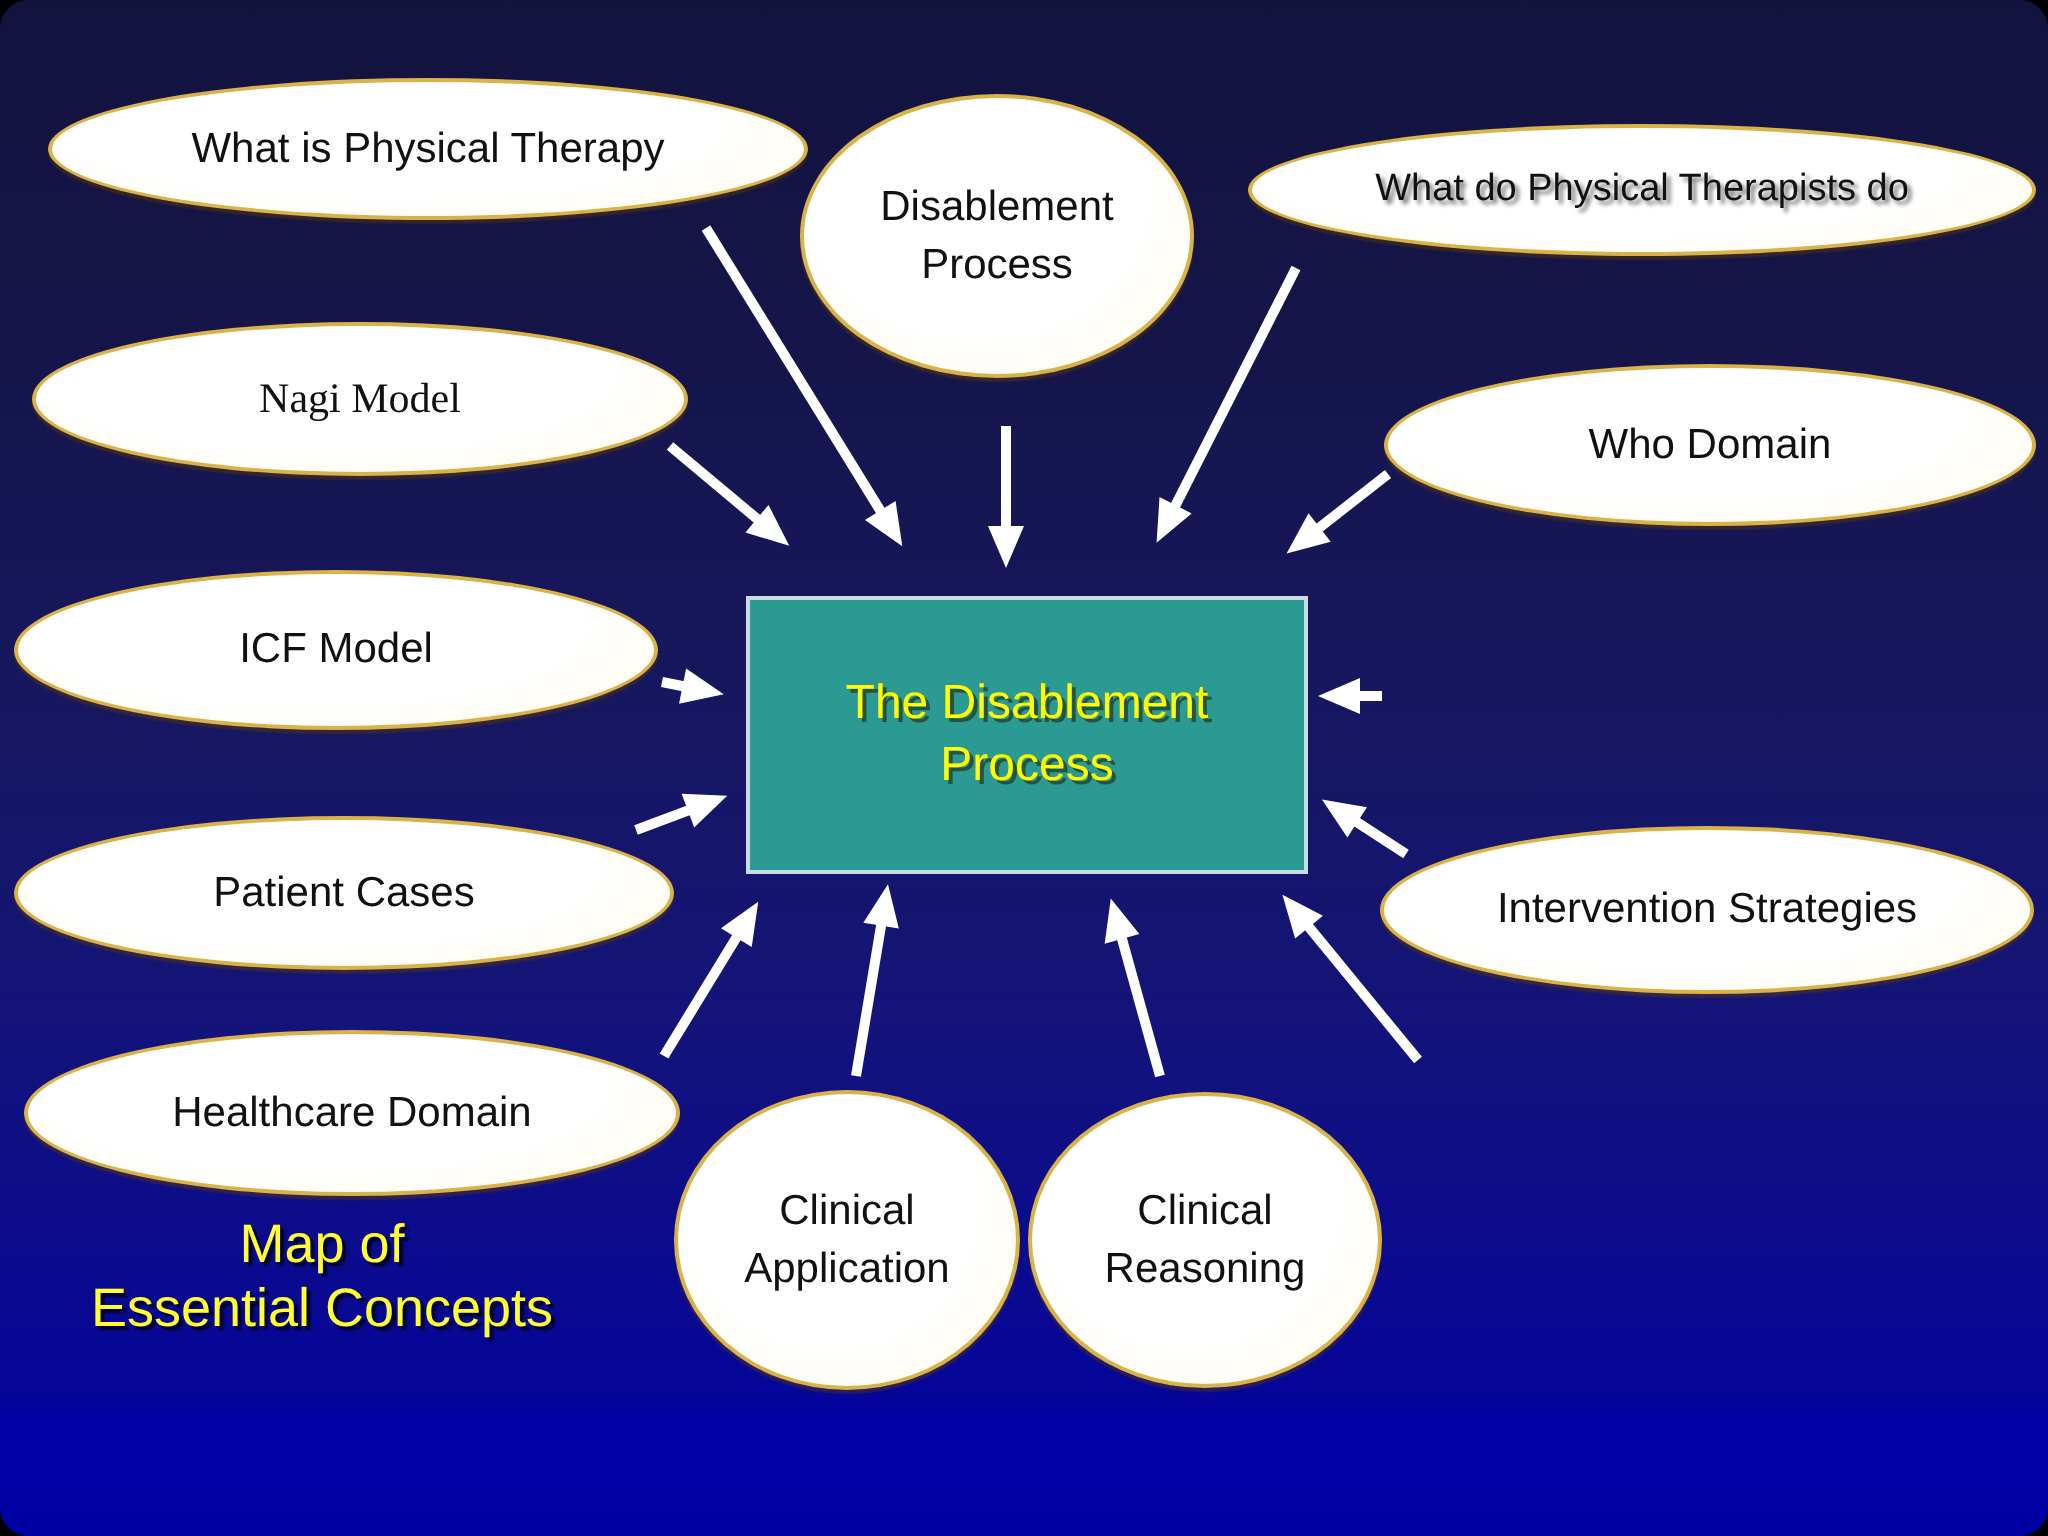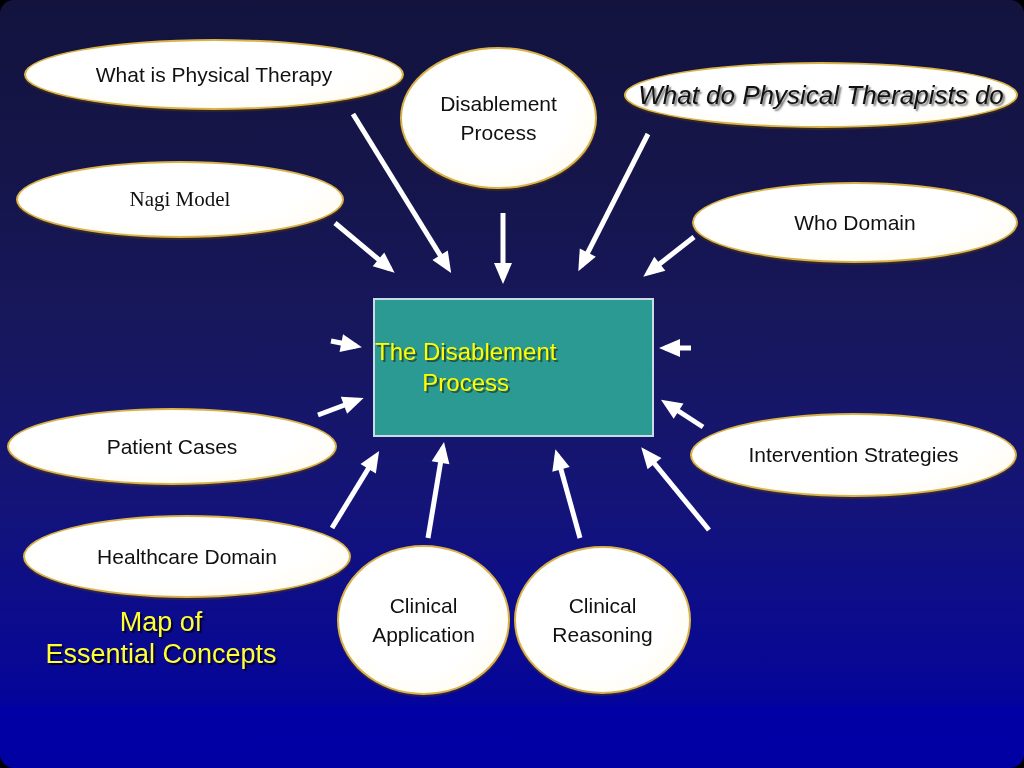--- a/index.html
+++ b/index.html
@@ -28,48 +28,48 @@
     line-height:1.4;
   }
   .node-label{white-space:pre-line;}
   .shadowed .node-label{text-shadow:2px 2px 2px rgba(70,70,70,0.75);}
   #center-box{
     position:absolute;
     left:373px;top:298px;width:281px;height:139px;
     box-sizing:border-box;
     background:var(--teal,#2B9A92);
     border:2px solid #C9DCE6;
-    display:flex;align-items:center;justify-content:flex-start;
+    display:flex;align-items:center;justify-content:center;
     text-align:center;
   }
   #center-box .center-label{
     color:var(--yellow,#FFFF00);
     font-size:24px;line-height:1.26;
     white-space:pre-line;
     text-shadow:2px 2px 0 rgba(35,70,50,0.85);
   }
   #caption{
     position:absolute;left:0px;top:606px;width:322px;
     text-align:center;
     color:var(--caption-yellow,#FFFF33);
     font-size:27px;line-height:1.2;
     white-space:pre-line;
     text-shadow:2px 2px 1px rgba(0,0,35,0.9);
   }
   
   #n-what-is-pt              {left:24px;  top:39px;  width:380px; height:71px;}
   #n-disablement-process     {left:400px; top:47px;  width:197px; height:142px;}
-  #n-what-do-pts             {left:624px; top:62px;  width:394px; height:66px; font-size:26px;font-style:italic;}
+  #n-what-do-pts             {left:624px; top:62px;  width:394px; height:66px; font-size:19px;}
   #n-nagi-model              {left:16px;   top:161px; width:328px; height:77px;font-family:Liberation Serif, serif;}
   #n-who-model               {left:692px; top:182px; width:326px; height:81px;}
   #n-icf-model               {left:7px;   top:285px; width:322px; height:80px;}
   #n-model-comparison        {left:690px; top:302px; width:327px; height:80px;}
   #n-patient-cases           {left:7px;   top:408px; width:330px; height:77px;}
   #n-intervention-strategies {left:690px; top:413px; width:327px; height:84px;}
-  #n-healthcare-domain       {left:23px;  top:515px; width:328px; height:83px;}
+  #n-healthcare-domain       {left:12px;  top:515px; width:328px; height:83px;}
   #n-healthcare-professionals{left:688px; top:528px; width:330px; height:80px;}
   #n-clinical-application    {left:337px; top:545px; width:173px; height:150px;}
   #n-clinical-reasoning      {left:514px; top:546px; width:177px; height:148px;}
 </style>
 </head>
 <body>
 
 <div id="slide">
 
   <svg class="arrows" width="1024" height="768" viewBox="0 0 1024 768">
@@ -104,20 +104,23 @@
   </div>
   <div class="node shadowed" id="n-what-do-pts">
     <span class="node-label">What do Physical Therapists do</span>
   </div>
   <div class="node" id="n-nagi-model">
     <span class="node-label">Nagi Model</span>
   </div>
   <div class="node" id="n-who-model">
     <span class="node-label">Who Domain</span>
   </div>
+  <div class="node" id="n-icf-model">
+    <span class="node-label">ICF Model</span>
+  </div>
   <div class="node" id="n-patient-cases">
     <span class="node-label">Patient Cases</span>
   </div>
   <div class="node" id="n-intervention-strategies">
     <span class="node-label">Intervention Strategies</span>
   </div>
   <div class="node" id="n-healthcare-domain">
     <span class="node-label">Healthcare Domain</span>
   </div>
   <div class="node" id="n-clinical-application">

